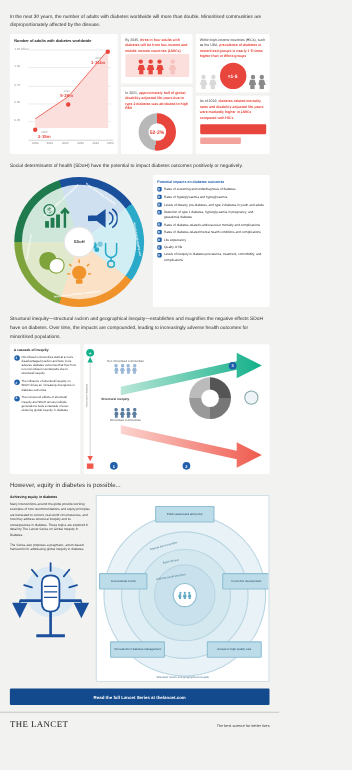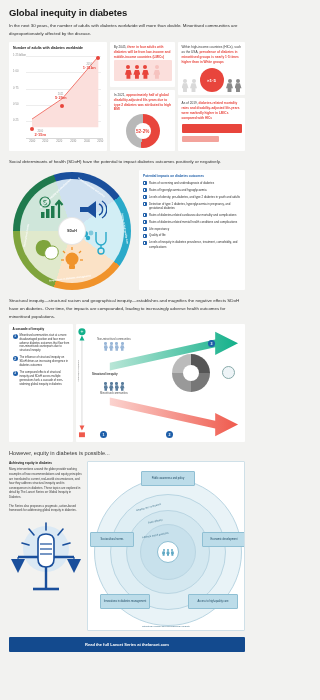--- a/index.html
+++ b/index.html
@@ -139,21 +139,20 @@
             display:flex; align-items:baseline; justify-content:space-between; }
   .lancet { font-family:"Liberation Serif", serif; font-size:8px; letter-spacing:0.4px; color:#1a1a1a; }
   .tagline { font-size:3.4px; color:#3a3a3a; }
 </style>
 </head>
 <body>
 
 <div class="page">
 
   <div class="hdr">
-    <div class="hdr-title">Global inequity in diabetes</div>
     <div class="hdr-sub">In the next 30 years, the number of adults with diabetes worldwide will more than double. Minoritised communities are disproportionately affected by the disease.</div>
   </div>
 
   <div class="sec1">
 
     <div class="panel p-chart">
       <div class="chart-title">Number of adults with diabetes worldwide</div>
       <div class="plot">
         <div class="gridline" style="top:4%"></div>
         <div class="gridline" style="top:23%"></div>
@@ -544,14 +543,18 @@
       </div>
 
       <div class="bottom-cap">Structural racism and geographical inequity</div>
     </div>
   </div>
 
   <div class="cta-wrap">
     <div class="cta">Read the full Lancet Series at thelancet.com</div>
   </div>
 
+  <div class="footer">
+    <div class="lancet">THE LANCET</div>
+    <div class="tagline">The best science for better lives</div>
+  </div>
 
 </div>
 
 </body></html>

